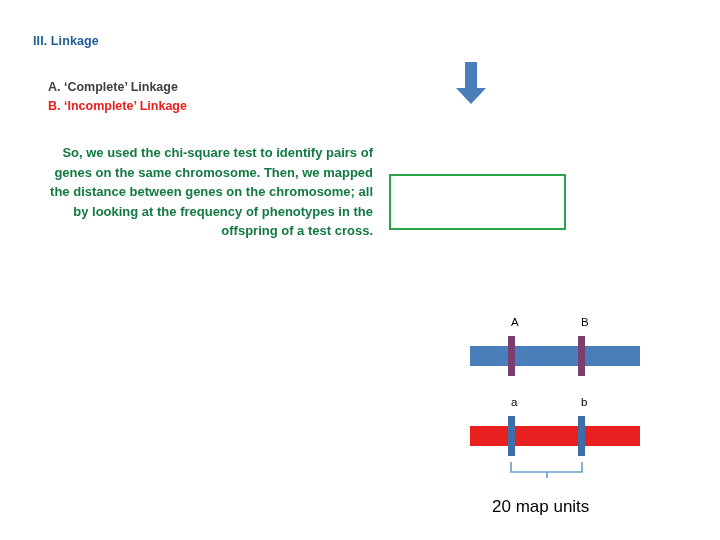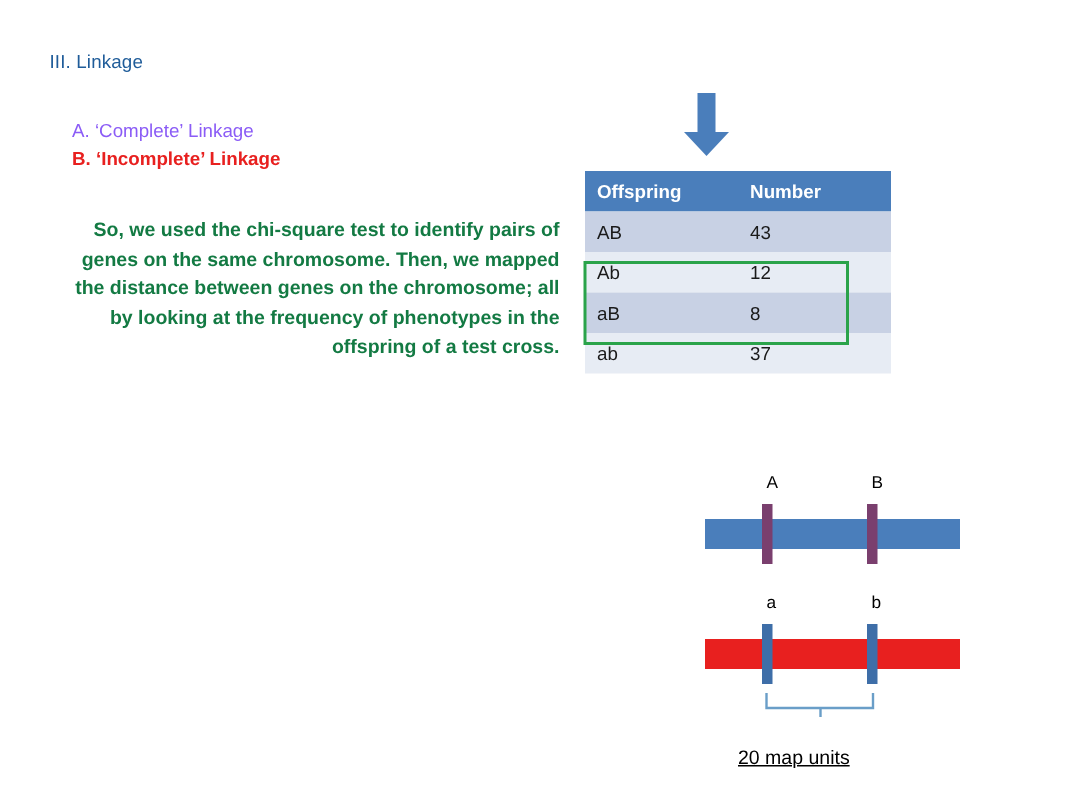--- a/index.html
+++ b/index.html
@@ -20,31 +20,31 @@
     width: 720px;
     height: 540px;
   }
 
   
   #heading-linkage {
     position: absolute;
     left: 33px;
     top: 34px;
     font-size: 12.5px;
-    font-weight: normal;
+    font-weight: bold;
     color: #1f5c99;
     letter-spacing: 0.1px;
   }
   #sub-a {
     position: absolute;
     left: 48px;
     top: 80px;
     font-size: 12.5px;
-    font-weight: normal;
-    color: #8b5cf6;
+    font-weight: bold;
+    color: #404040;
   }
   #sub-b {
     position: absolute;
     left: 48px;
     top: 99px;
     font-size: 12.5px;
     font-weight: bold;
     color: #e8201f;
   }
   #paragraph {
@@ -130,66 +130,39 @@
   }
   .allele-label {
     position: absolute;
     font-size: 11.5px;
     color: #000000;
   }
   #map-units-label {
     position: absolute;
     left: 492px;
     top: 497px;
-    font-size: 13px;
+    font-size: 17px;
     color: #000000;
-    text-decoration: underline;
   }
 </style>
 </head>
 <body>
 
 <div class="slide">
 
   <div id="heading-linkage">III. Linkage</div>
   <div id="sub-a">A. ‘Complete’ Linkage</div>
   <div id="sub-b">B. ‘Incomplete’ Linkage</div>
   <div id="paragraph">So, we used the chi-square test to identify pairs of genes on the same chromosome. Then, we mapped the distance between genes on the chromosome; all by looking at the frequency of phenotypes in the offspring of a test cross.</div>
 
 
   <svg id="down-arrow" viewBox="0 0 38 42">
     <polygon points="13,0 25,0 25,26 34,26 19,42 4,26 13,26" fill="#4a7ebb"></polygon>
   </svg>
 
-  <table id="offspring-table">
-    <thead>
-      <tr>
-        <th class="col-offspring">Offspring</th>
-        <th class="col-number">Number</th>
-      </tr>
-    </thead>
-    <tbody>
-      <tr class="odd">
-        <td class="col-offspring">AB</td>
-        <td class="col-number">43</td>
-      </tr>
-      <tr class="even">
-        <td class="col-offspring">Ab</td>
-        <td class="col-number">12</td>
-      </tr>
-      <tr class="odd">
-        <td class="col-offspring">aB</td>
-        <td class="col-number">8</td>
-      </tr>
-      <tr class="even">
-        <td class="col-offspring">ab</td>
-        <td class="col-number">37</td>
-      </tr>
-    </tbody>
-  </table>
 
   <div id="highlight-box"></div>
 
   <svg id="chrom-diagram" viewBox="0 0 200 215">
 
     <rect x="15" y="36" width="170" height="20" fill="#4a7ebb"></rect>
     <rect x="53" y="26" width="7" height="40" fill="#7a3f6e"></rect>
     <rect x="123" y="26" width="7" height="40" fill="#7a3f6e"></rect>
 
     <rect x="15" y="116" width="170" height="20" fill="#e8201f"></rect>

